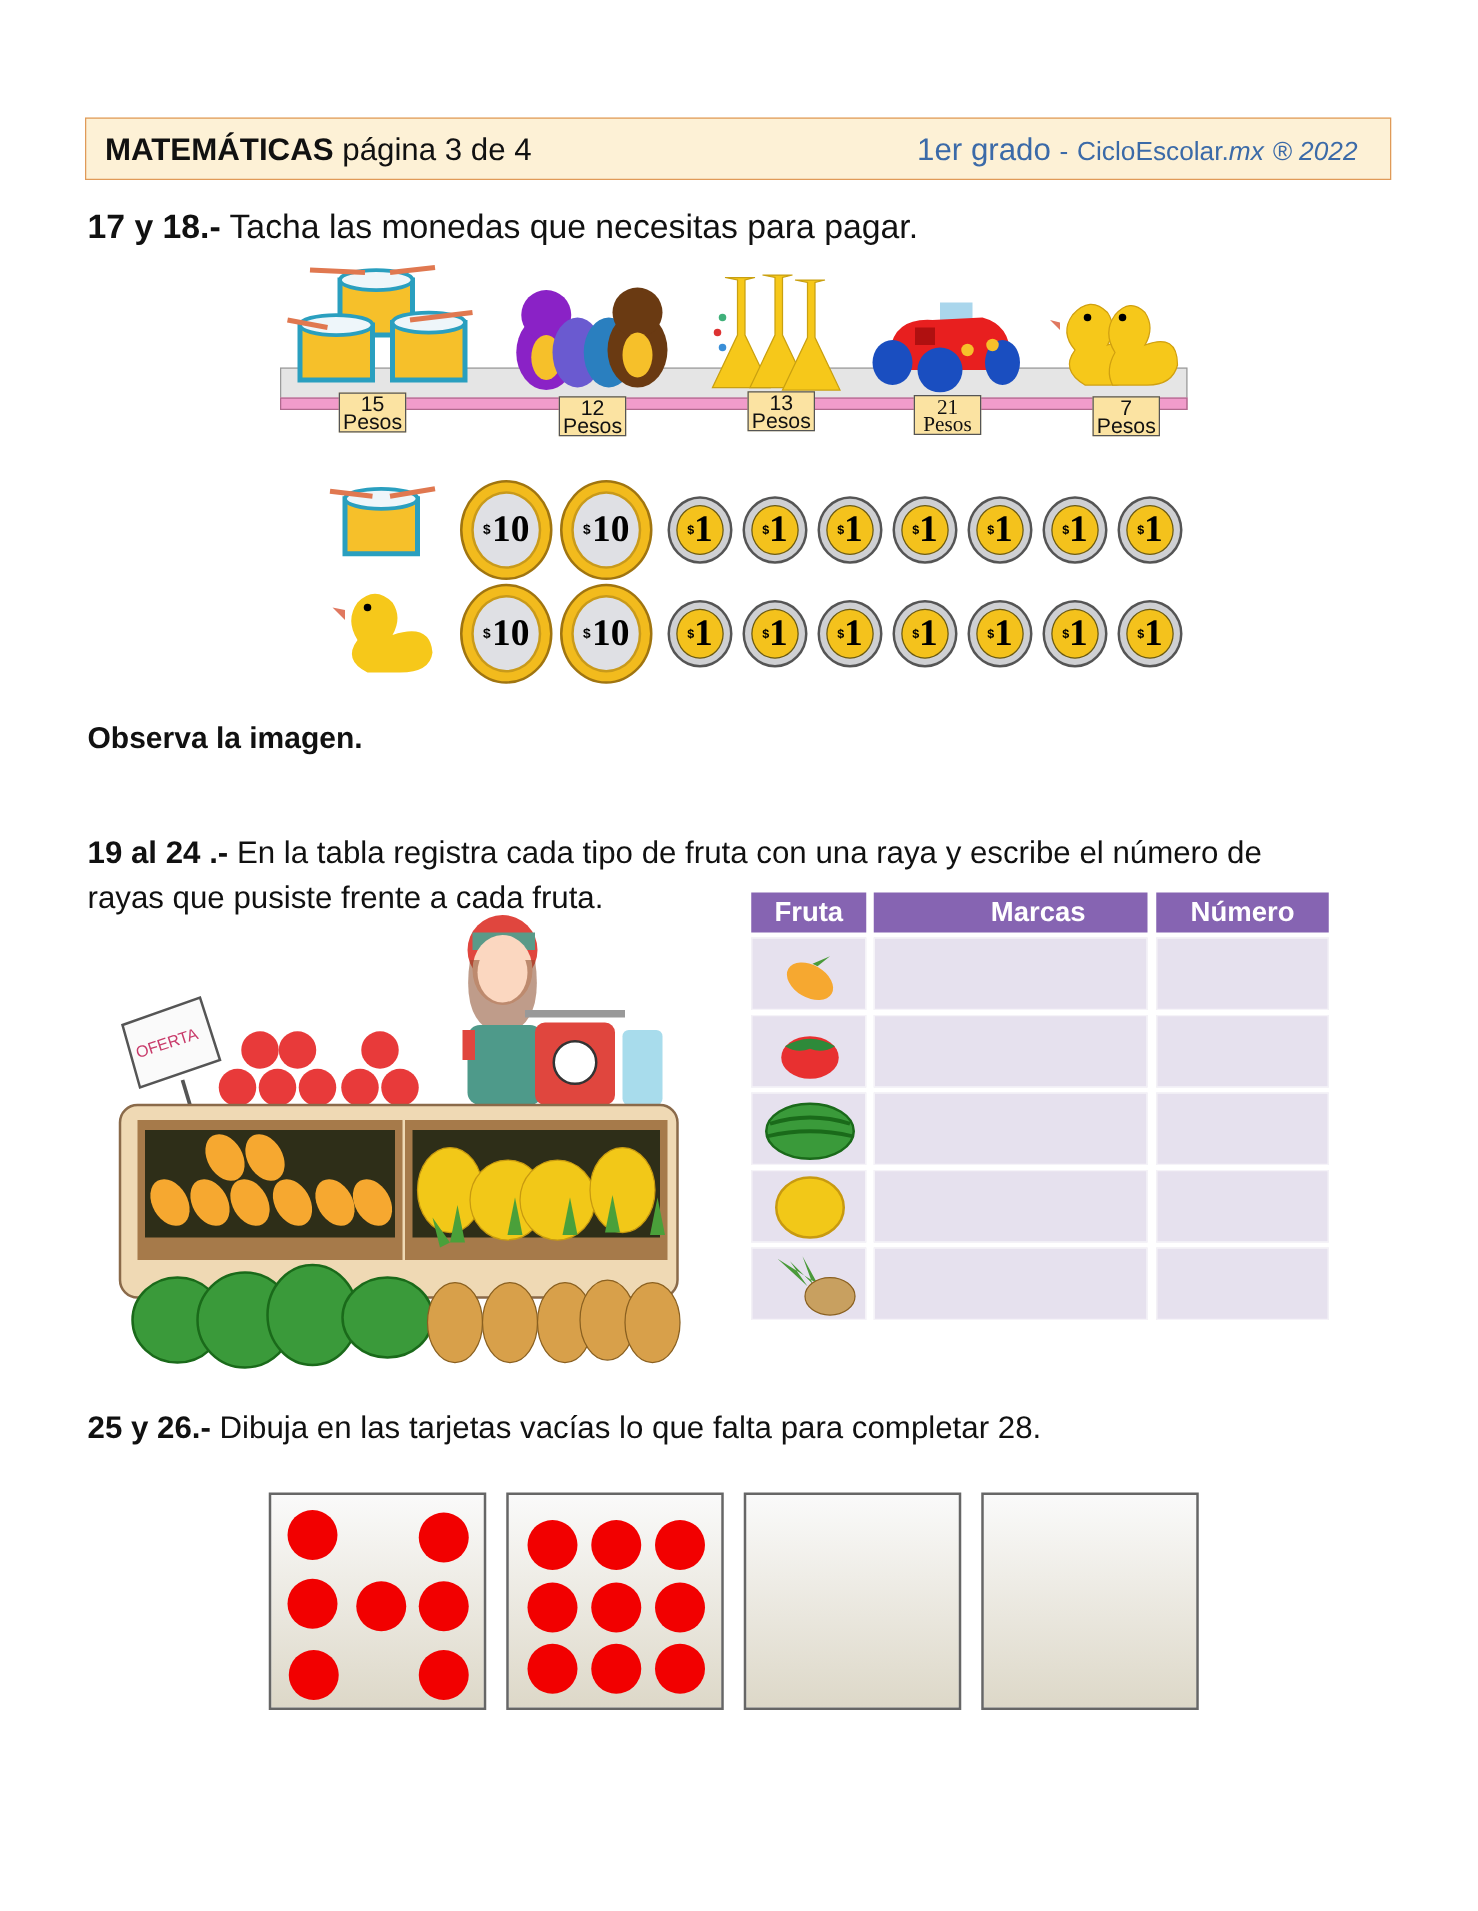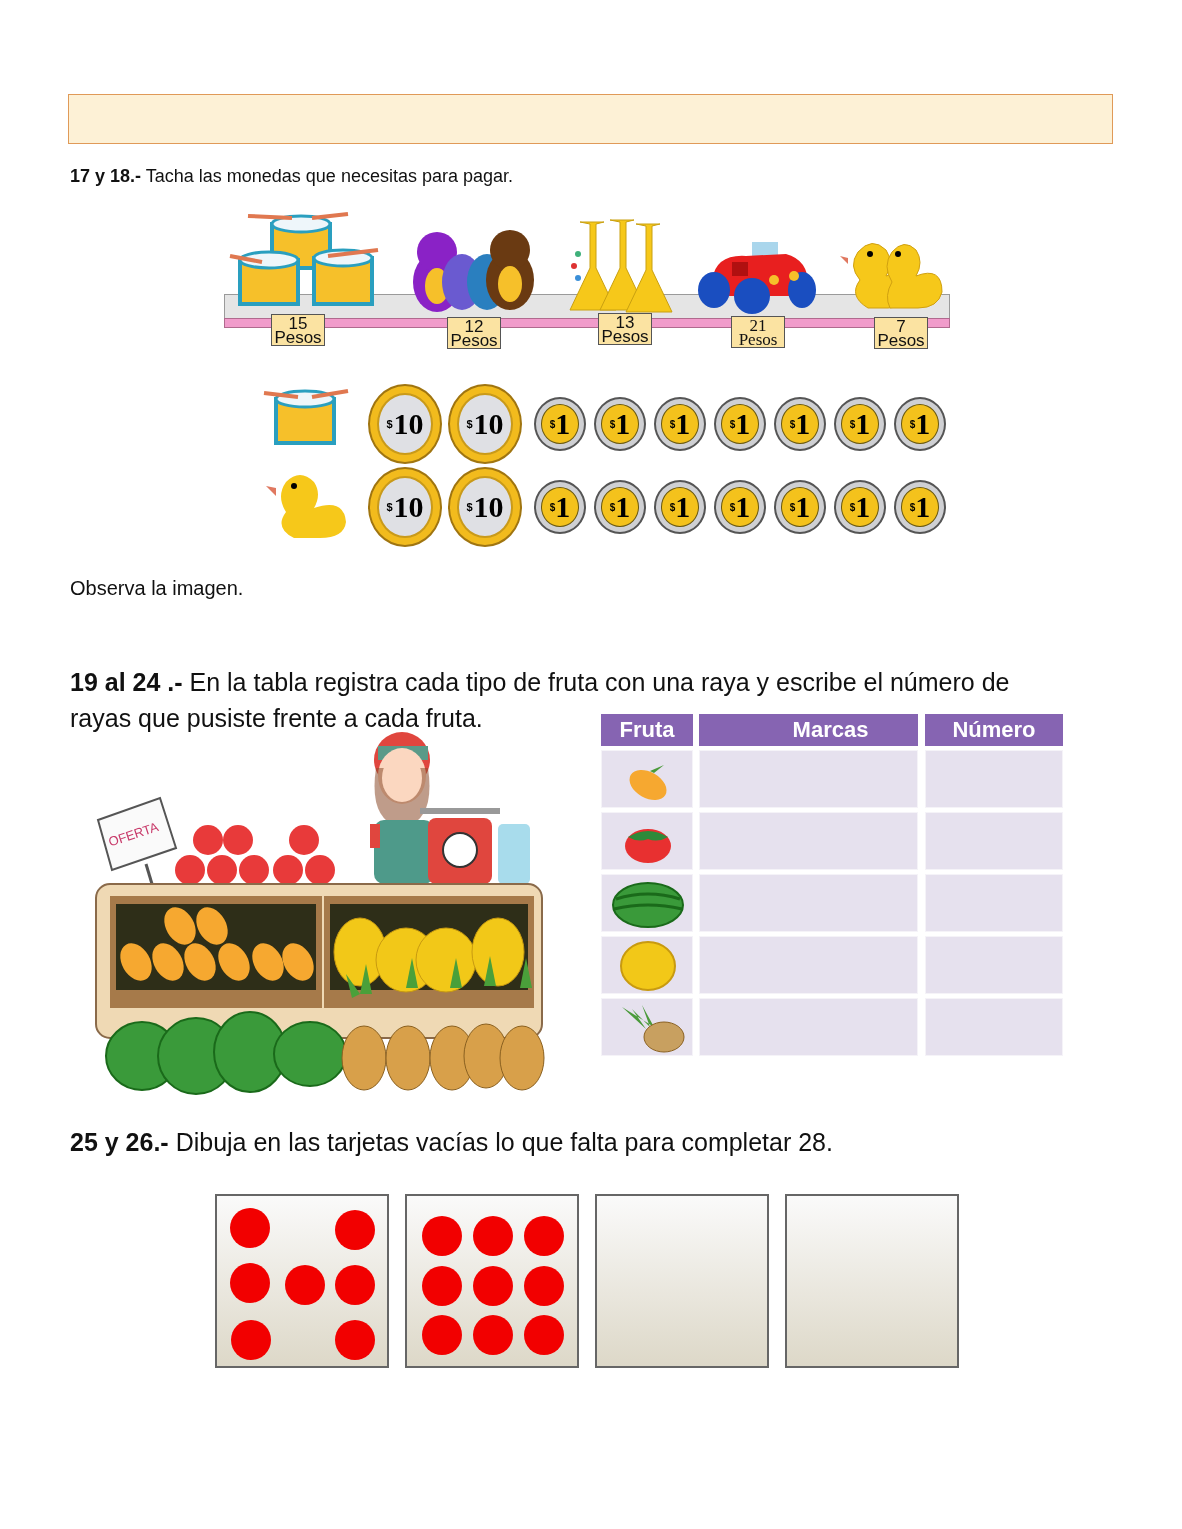--- a/index.html
+++ b/index.html
@@ -8,21 +8,21 @@
   .abs { position: absolute; }
 
   
   .header { left: 68px; top: 94px; width: 1045px; height: 50px; background: #fdf1d6; border: 1px solid #e09a58; }
   .header .left { position: absolute; left: 15px; top: 11px; font-size: 25px; color: #111; }
   .header .left b { font-weight: bold; }
   .header .right { position: absolute; right: 26px; top: 11px; font-size: 25px; color: #3b6aa8; }
   .header .right .small { font-size: 21px; }
   .header .right i { font-style: italic; }
 
-  .q-title { font-size: 18px; color: #111; }
+  .q-title { font-size: 27px; color: #111; }
   .q-title b { font-weight: bold; }
   .q-text { font-size: 25px; line-height: 36px; color: #111; }
 
   
   .shelf { left: 224px; top: 294px; width: 726px; height: 34px; background: #e5e5e5; border: 1px solid #9a9a9a; }
   .shelf-pink { left: 224px; top: 318px; width: 726px; height: 10px; background: #f19ccb; border: 1px solid #b06a8e; }
   .tag { width: 54px; height: 32px; background: #fbe3a2; border: 1px solid #555; text-align: center; line-height: 14px; }
   .tag .num { display: block; font-size: 17px; padding-top: 2px; color: #111; }
   .tag .cur { display: block; font-size: 17px; color: #111; }
 
@@ -39,20 +39,30 @@
   .td { background: #e6e1ee; border: 1px solid #f5f3f8; }
 
   
   .card { width: 174px; height: 174px; border: 2px solid #666; background: linear-gradient(#fafafa, #ddd8c8); }
   .dot { position: absolute; width: 40px; height: 40px; border-radius: 50%; background: #f20000; }
 </style>
 </head>
 <body>
 
 <div class="abs header">
+  <div class="left">
+    <b>MATEMÁTICAS</b>
+    <span>página 3 de 4</span>
+  </div>
+  <div class="right">
+    <span>1er grado</span>
+    <span class="small">-</span>
+    <span class="small">CicloEscolar.</span><i class="small">mx</i>
+    <i class="small">® 2022</i>
+  </div>
 </div>
 
 <div class="abs q-title" style="left:70px; top:166px;">
   <b>17 y 18.-</b>
   <span>Tacha las monedas que necesitas para pagar.</span>
 </div>
 
 <div class="abs shelf"></div>
 <div class="abs shelf-pink"></div>
 
@@ -250,21 +260,21 @@
       </div>
     </div>
   <div class="coin1" style="margin-left:2px;">
       <div class="inner">
         <sup>$</sup>
         <span>1</span>
       </div>
     </div>
 </div>
 
-<div class="abs" style="left:70px; top:577px; font-size:20px; font-weight:normal;">Observa la imagen.</div>
+<div class="abs" style="left:70px; top:577px; font-size:24px; font-weight:bold;">Observa la imagen.</div>
 
 <div class="abs q-text" style="left:70px; top:620px; width:1060px;margin-top:44px;">
   <b>19 al 24 .-</b>
   <span>En la tabla registra cada tipo de fruta con una raya y escribe el número de</span><br>
   <span>rayas que pusiste frente a cada fruta.</span>
 </div>
 
 <svg class="abs" style="left:90px; top:708px;" width="460" height="388">
 
   <circle cx="312" cy="52" r="28" fill="#e0463e"></circle>

